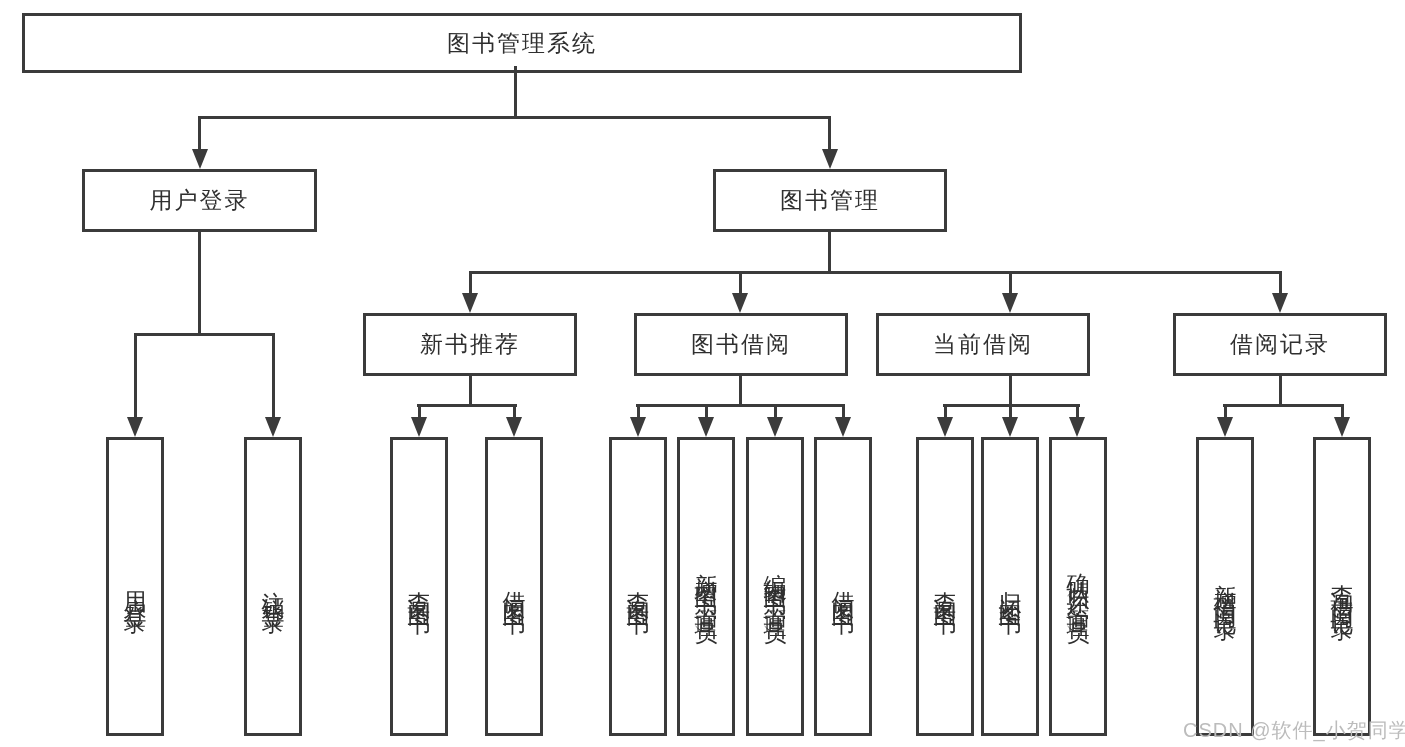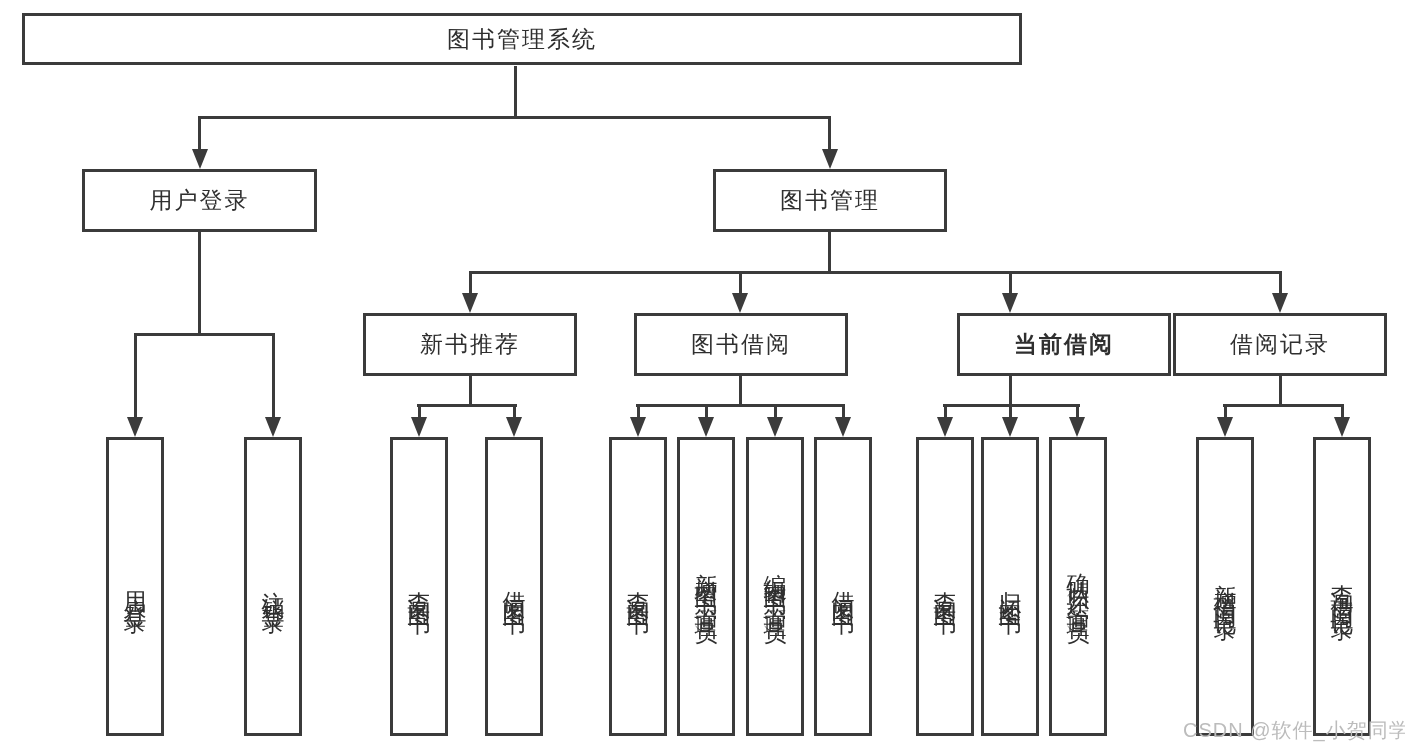--- a/index.html
+++ b/index.html
@@ -19,27 +19,27 @@
   }
   
   .box{
     position:absolute;
     border:3px solid var(--line);
     background:var(--background);
     display:flex;align-items:center;justify-content:center;
     font-size:23px;letter-spacing:2px;color:var(--text);
     white-space:nowrap;
   }
-  .root{left:22px;top:13px;width:1000px;height:52px;}
+  .root{left:22px;top:13px;width:1000px;height:60px;}
   .lv2a{left:82px;top:169px;width:235px;height:63px;}
   .lv2b{left:713px;top:169px;width:234px;height:63px;}
   .lv3{top:313px;width:214px;height:63px;}
   .lv3a{left:363px;}
   .lv3b{left:634px;}
-  .lv3c{left:957px;font-weight:bold;}
+  .lv3c{left:876px;}
   .lv3d{left:1173px;}
   
   .leaf{
     position:absolute;top:437px;width:58px;height:299px;
     border:3px solid var(--line);background:var(--background);
     display:flex;align-items:center;justify-content:center;
   }
   .vtext{
     writing-mode:vertical-rl;text-orientation:mixed;
     font-size:23px;letter-spacing:7px;color:var(--text);

